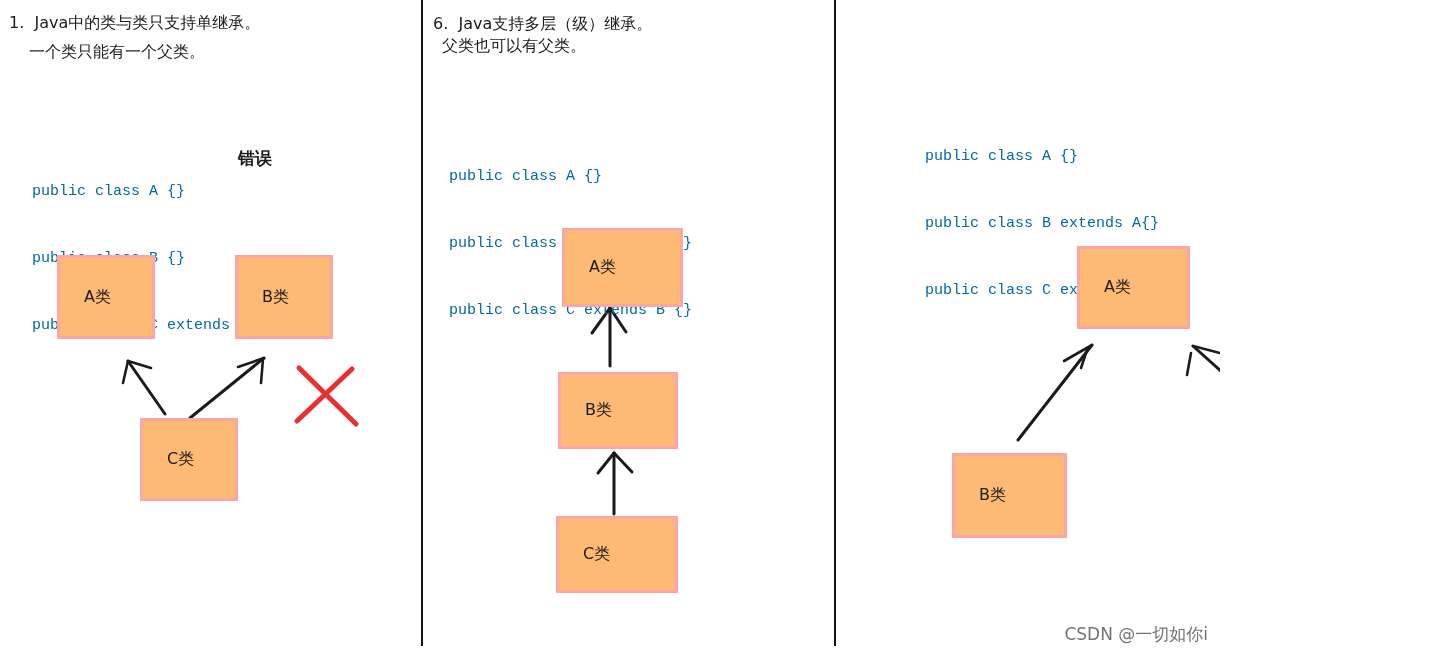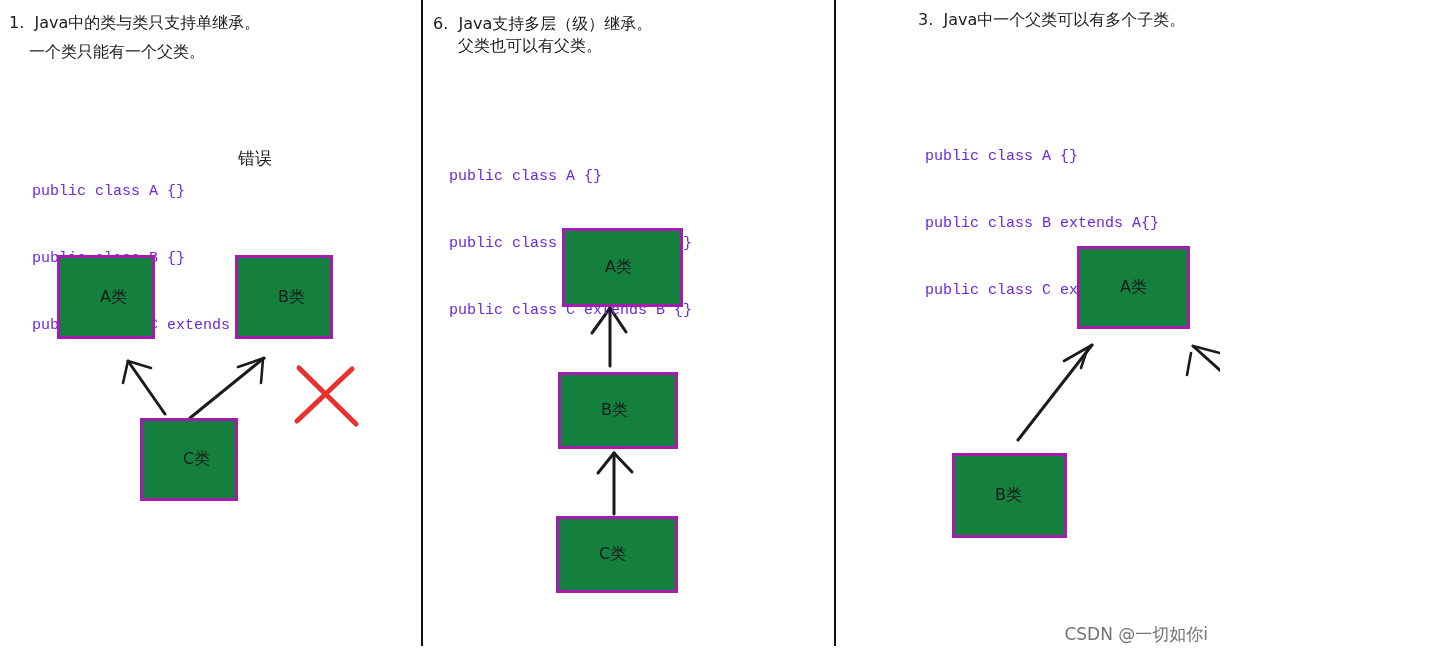--- a/index.html
+++ b/index.html
@@ -20,32 +20,32 @@
     position:absolute;
     font-size:16px; line-height:1;
     white-space:pre;
     color:#1b1b1b;
   }
   .code {
     position:absolute;
     font-family:"Liberation Mono","DejaVu Sans Mono",monospace;
     font-size:15px; line-height:22.4px;
     white-space:pre;
-    color:#6d28d9;
+    color:#0369a1;
   }
   .clsbox {
     position:absolute;
     box-sizing:border-box;
-    border:3px solid #a21caf;
-    background:#15803d;
+    border:3px solid #fca5a5;
+    background:#fdba74;
     display:flex; align-items:center;
-    padding-left:40px;
+    padding-left:24px;
   }
   .boxlabel { font-size:16px; color:#1b1b1b; white-space:pre; }
-  .errlabel { font-size:17px; }
+  .errlabel { font-size:17px;font-weight:bold; }
   .watermark {
     position:absolute; right:12px; top:623px;
     font-size:17px; color:#737373; white-space:pre;
   }
   svg line { stroke-linecap:round; }
 </style>
 </head>
 <body>
 
 <div class="canvas">
@@ -112,39 +112,38 @@
     <span class="boxlabel">A类</span>
   </div>
   <div class="clsbox" style="left:235px;top:255px;width:98px;height:84px">
     <span class="boxlabel">B类</span>
   </div>
   <div class="clsbox" style="left:140px;top:418px;width:98px;height:83px">
     <span class="boxlabel">C类</span>
   </div>
 
   <div class="zh" style="left:433px;top:16px">6.  Java支持多层（级）继承。</div>
-  <div class="zh" style="left:458px;top:38px">父类也可以有父类。</div>
+  <div class="zh" style="left:442px;top:38px">父类也可以有父类。</div>
 
   <div class="code" style="left:449px;top:121px">
     <div>public class A {}</div>
     <div>public class B extends A {}</div>
     <div>public class C extends B {}</div>
   </div>
 
   <div class="clsbox" style="left:562px;top:228px;width:121px;height:79px">
     <span class="boxlabel">A类</span>
   </div>
   <div class="clsbox" style="left:558px;top:372px;width:120px;height:77px">
     <span class="boxlabel">B类</span>
   </div>
   <div class="clsbox" style="left:556px;top:516px;width:122px;height:77px">
     <span class="boxlabel">C类</span>
   </div>
 
-  <div class="zh" style="left:918px;top:12px">3.  Java中一个父类可以有多个子类。</div>
 
   <div class="code" style="left:925px;top:101px">
     <div>public class A {}</div>
     <div>public class B extends A{}</div>
     <div>public class C extends A{}</div>
   </div>
 
   <div class="clsbox" style="left:1077px;top:246px;width:113px;height:83px">
     <span class="boxlabel">A类</span>
   </div>

